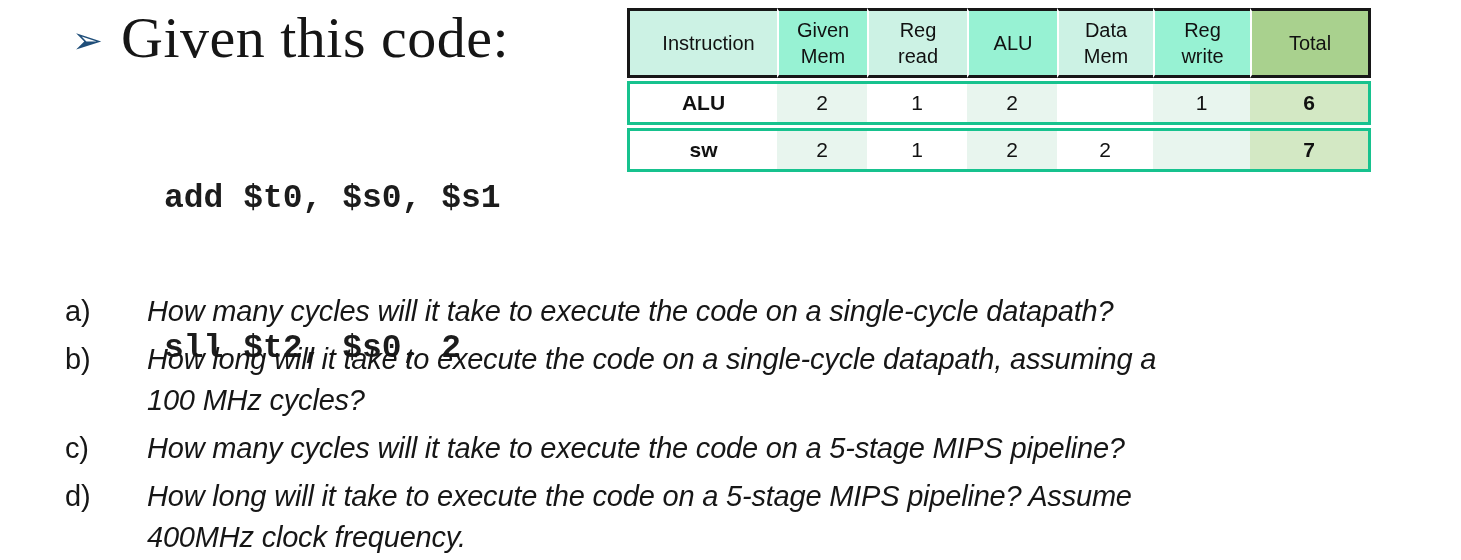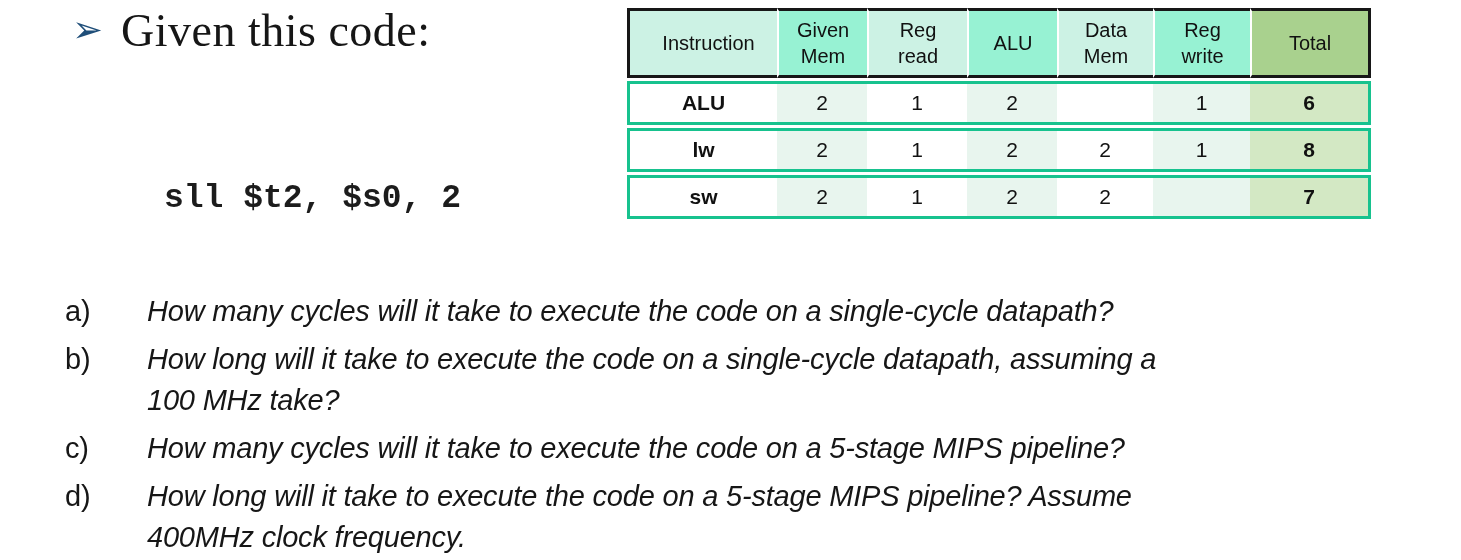--- a/index.html
+++ b/index.html
@@ -8,21 +8,21 @@
     font-family:"Liberation Sans",sans-serif;color:#1a1a1a;overflow:hidden;
   }
   
   .given-line{position:absolute;left:72px;top:4px;white-space:nowrap;}
   .bullet{
     display:inline-block;color:var(--bullet-navy,#1f4e79);
     font-family:"DejaVu Sans",sans-serif;font-size:37px;
     vertical-align:4px;margin-right:18px;
   }
   .title{
-    font-family:"Liberation Serif",serif;font-size:46px;color:#161616;
+    font-family:"Liberation Serif",serif;font-size:58px;color:#161616;
     letter-spacing:0.5px;
   }
   
   .code{
     position:absolute;left:164px;top:74px;
     font-family:"Liberation Mono","DejaVu Sans Mono",monospace;
     font-weight:bold;font-size:33px;line-height:50px;color:#1c1c1c;
     white-space:pre;
   }
   
@@ -73,20 +73,21 @@
 </head>
 <body>
 
 <div class="page">
 
   <div class="given-line">
     <span class="bullet">➢</span><span class="title">Given this code:</span>
   </div>
 
   <div class="code">
+    <div>add $t0, $s0, $s1</div>
     <div>sll $t2, $s0, 2</div>
     
   </div>
 
   <table class="cycles-table">
     <colgroup>
       <col class="c0">
         <col class="c1">
         <col class="c2">
         <col class="c3">
@@ -113,29 +114,20 @@
       <tr>
         <td class="bc-white inst-name">ALU</td>
         <td class="bc-tint">2</td>
         <td class="bc-white">1</td>
         <td class="bc-tint">2</td>
         <td class="bc-white"></td>
         <td class="bc-tint">1</td>
         <td class="bc-total">6</td>
       </tr>
       <tr>
-        <td class="bc-white inst-name">lw</td>
-        <td class="bc-tint">2</td>
-        <td class="bc-white">1</td>
-        <td class="bc-tint">2</td>
-        <td class="bc-white">2</td>
-        <td class="bc-tint">1</td>
-        <td class="bc-total">8</td>
-      </tr>
-      <tr>
         <td class="bc-white inst-name">sw</td>
         <td class="bc-tint">2</td>
         <td class="bc-white">1</td>
         <td class="bc-tint">2</td>
         <td class="bc-white">2</td>
         <td class="bc-tint"></td>
         <td class="bc-total">7</td>
       </tr>
     </tbody>
   </table>
@@ -144,21 +136,21 @@
     <div class="q">
       <span class="qlabel">a)</span>
       <div class="qtext">
         <div>How many cycles will it take to execute the code on a single-cycle datapath?</div>
       </div>
     </div>
     <div class="q">
       <span class="qlabel">b)</span>
       <div class="qtext">
         <div>How long will it take to execute the code on a single-cycle datapath, assuming a</div>
-        <div>100 MHz take?</div>
+        <div>100 MHz cycles?</div>
       </div>
     </div>
     <div class="q">
       <span class="qlabel">c)</span>
       <div class="qtext">
         <div>How many cycles will it take to execute the code on a 5-stage MIPS pipeline?</div>
       </div>
     </div>
     <div class="q">
       <span class="qlabel">d)</span>

